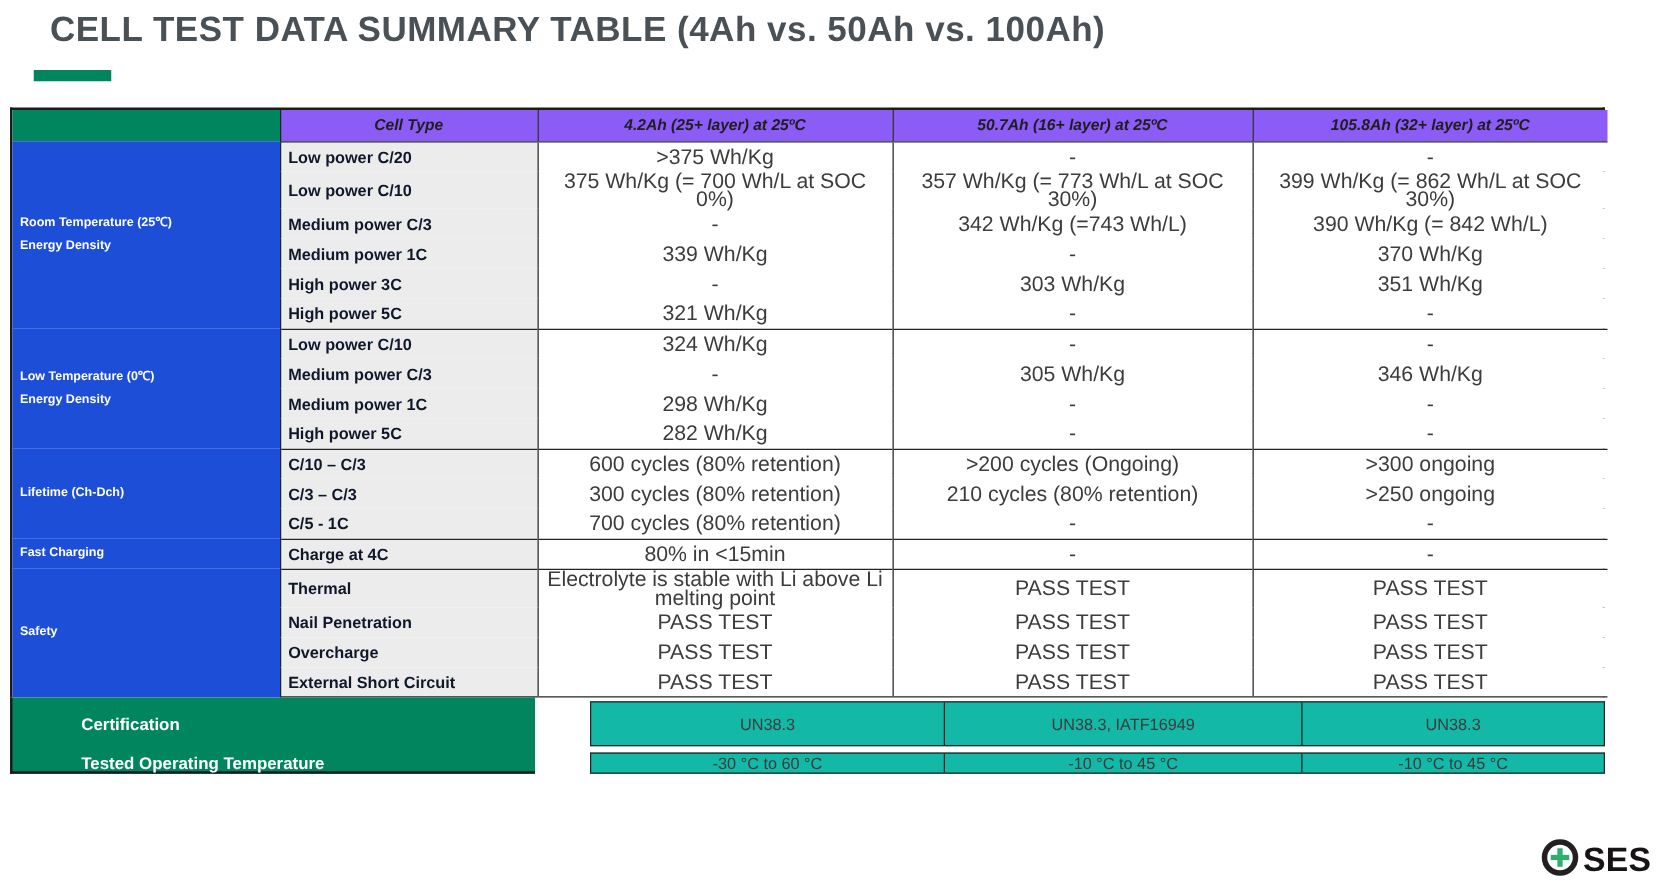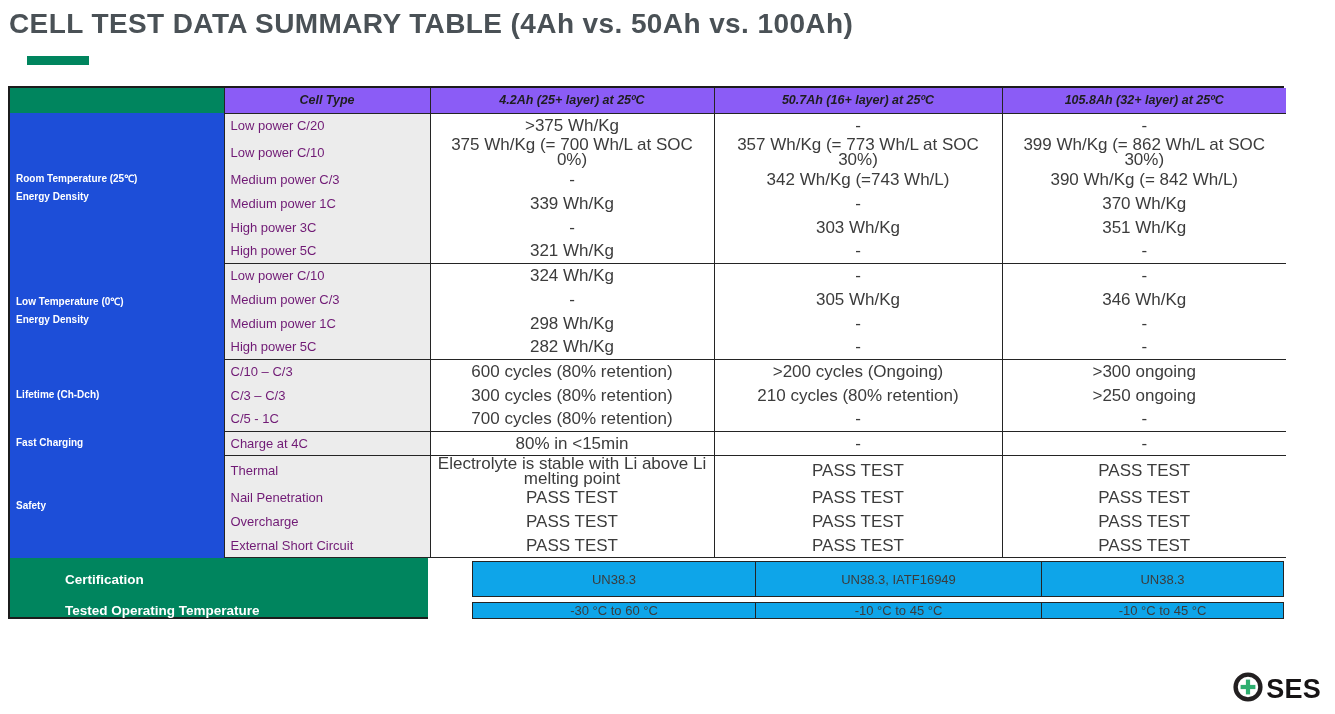--- a/index.html
+++ b/index.html
@@ -1,21 +1,21 @@
 <!DOCTYPE html>
 <html><head>
 <meta charset="utf-8">
 <style>
   html,body { margin:0; padding:0; }
   body {
     width:1335px; height:714px; position:relative; overflow:hidden;
     background:#ffffff; font-family:"Liberation Sans", sans-serif;
   }
   .page-title {
-    position:absolute; left:9px; top:8px;
+    position:absolute; left:40px; top:8px;
     font-size:28px; font-weight:800; letter-spacing:0.4px; color:#4A5156;
   }
   .title-underline {
     position:absolute; left:27px; top:56px; width:62px; height:9px; background:#00855E;
   }
   .table-area { position:absolute; left:8px; top:86px; width:1276px; }
 
   
   .main-wrap { border:2px solid #1C1C1C; border-bottom:none; }
   table.main-table { border-collapse:collapse; table-layout:fixed; width:100%; }
@@ -23,22 +23,22 @@
   .corner-cell { background:#00855E; }
   .cat-cell {
     background:#1d4ed8; color:#ffffff; font-weight:700; font-size:10px;
     line-height:18px; padding-left:13px; white-space:pre-line; vertical-align:middle;
   }
   .head-cell {
     background:#8b5cf6; font-style:italic; font-weight:700; font-size:12.5px; color:#1E1E1E;
     text-align:center; height:25px; border-left:1.5px solid #242424; border-bottom:1.5px solid #242424;
   }
   .sub-cell {
-    background:#ECECEC; font-size:13px; color:#701a75; padding-left:9px;
-    height:24px; line-height:15px; border-left:1.5px solid #242424;
+    background:#ECECEC; font-size:13px; color:#0f172a; padding-left:9px;
+    height:24px; line-height:15px; border-left:1.5px solid #242424;font-weight:bold;
   }
   .val-cell {
     font-size:17px; color:#3C3C3C; text-align:center; height:24px; line-height:15px;
     border-left:1.5px solid #242424; background:#ffffff;
   }
   tr.sec-start td:not(.cat-cell) { border-top:1.5px solid #242424; }
   tbody tr:last-child td:not(.cat-cell) { border-bottom:1.5px solid #242424; }
 
   
   .footer { position:relative; width:1276px; margin-top:3px; }
@@ -48,21 +48,21 @@
   }
   .f-row { position:relative; z-index:1; display:flex; margin-bottom:5px;padding-left:44px; }
   .f-row:last-child { margin-bottom:0; }
   .f-row.cert { height:36px; }
   .f-row.manu { height:31px; }
   .f-row.temp { height:17px; }
   .f-label {
     flex:0 0 420px; width:420px; box-sizing:border-box; display:flex; align-items:center;
     padding-left:13px; color:#ffffff; font-weight:700; font-size:13.5px;
   }
-  .f-box { flex:1; background:#0ea5e9; border:1.5px solid #242424; display:flex; align-items:stretch; box-sizing:border-box; }
+  .f-box { flex:1; background:#14b8a6; border:1.5px solid #242424; display:flex; align-items:stretch; box-sizing:border-box; }
   .f-cell {
     display:flex; align-items:center; justify-content:center;
     font-size:13px; color:#3C3C3C; box-sizing:border-box;
   }
   .f-cell + .f-cell { border-left:1.5px solid #242424; }
   .f-cell-0 { width:282px; } .f-cell-1 { width:286px; } .f-cell-2 { flex:1; }
   .f-span {
     flex:1; display:flex; align-items:center; justify-content:center;
     font-size:13px; font-weight:700; font-style:italic; color:#1E1E1E;
   }

